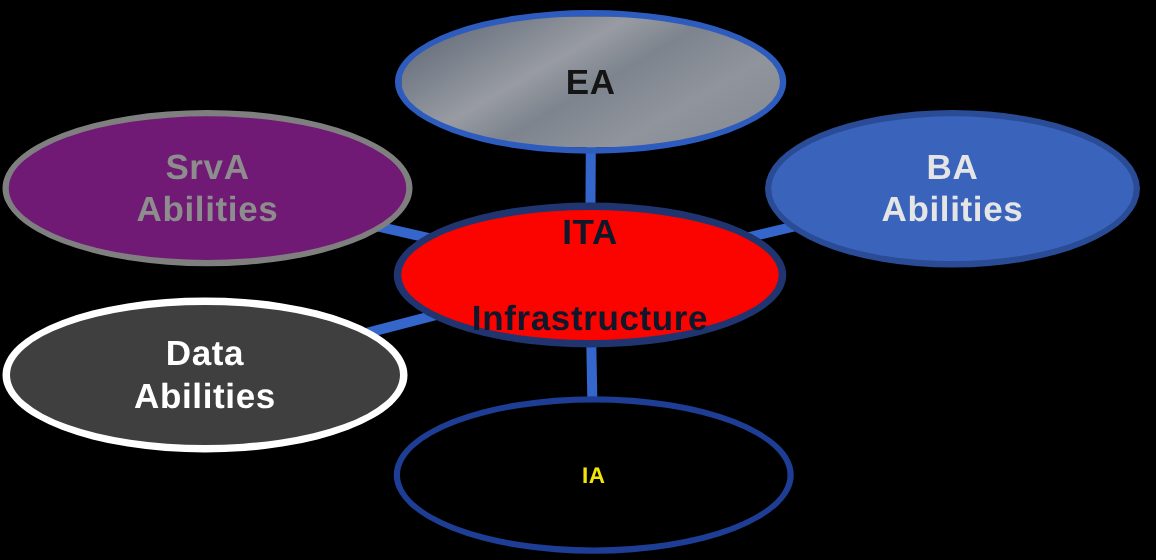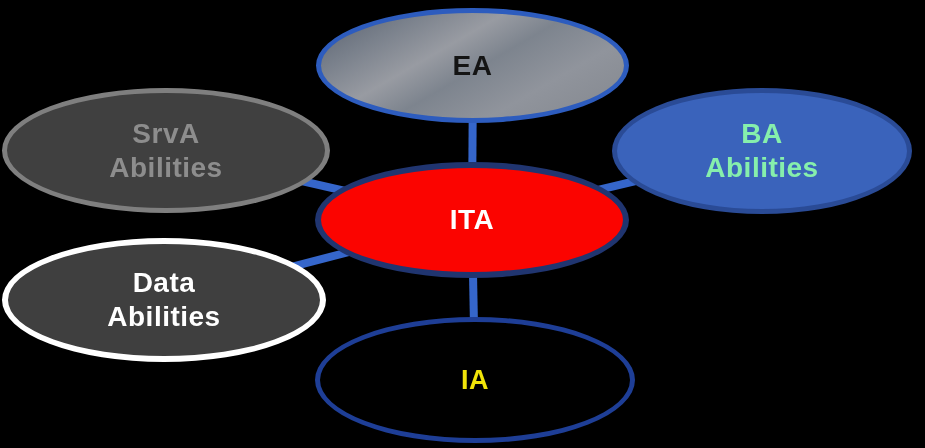--- a/index.html
+++ b/index.html
@@ -54,53 +54,54 @@
     left: 315px; top: 162px; width: 314px; height: 116px;
     border: 6px solid #203570;
   }
   .node-sysa {
     left: 2px; top: 238px; width: 324px; height: 124px;
     border: 6px solid #ffffff;
   }
   .node-ia {
     left: 315px; top: 317px; width: 320px; height: 126px;
     border: 5px solid #1e3e96;
-    font-size: 27px;
+    font-size: 18px;
     line-height: 34px;
   }
 </style>
 </head>
 <body>
 
 <div class="stage" style="background-color: rgb(0, 0, 0);">
 
   <svg class="connectors" width="925" height="448" viewBox="0 0 925 448">
     <line x1="473" y1="65" x2="472" y2="220" stroke-width="8" stroke="#3566cb"></line>
     <line x1="166" y1="150" x2="472" y2="220" stroke-width="8" stroke="#3566cb"></line>
     <line x1="164" y1="300" x2="472" y2="220" stroke-width="8" stroke="#3566cb"></line>
     <line x1="762" y1="151" x2="472" y2="220" stroke-width="8" stroke="#3566cb"></line>
     <line x1="475" y1="380" x2="472" y2="220" stroke-width="8" stroke="#3566cb"></line>
   </svg>
 
   <div class="node node-ea" style="border-color: rgb(45, 92, 190); color: rgb(20, 20, 20);">
     <span>EA</span>
   </div>
 
-  <div class="node node-srva" style="background-color: #404040; border-color: rgb(127, 127, 127); color: rgb(141, 141, 141);">
+  <div class="node node-srva" style="background-color: #701a75; border-color: rgb(127, 127, 127); color: rgb(141, 141, 141);">
     <span>SrvA</span>
     <span>Abilities</span>
   </div>
 
-  <div class="node node-ba" style="background-color: rgb(58, 99, 187); border-color: rgb(42, 75, 150); color: #86efac;">
+  <div class="node node-ba" style="background-color: rgb(58, 99, 187); border-color: rgb(42, 75, 150); color: #e5e5e5;">
     <span>BA</span>
     <span>Abilities</span>
   </div>
 
-  <div class="node node-ita" style="background-color: rgb(251, 4, 0); border-color: rgb(32, 53, 112); color: #ffffff; gap: 35px;">
+  <div class="node node-ita" style="background-color: rgb(251, 4, 0); border-color: rgb(32, 53, 112); color: #0f172a; gap: 35px;">
     <span>ITA</span>
+    <span>Infrastructure</span>
   </div>
 
   <div class="node node-sysa" style="background-color: rgb(63, 63, 63); border-color: rgb(255, 255, 255); color: rgb(255, 255, 255);">
     <span>Data</span>
     <span>Abilities</span>
   </div>
 
   <div class="node node-ia" style="background-color: rgb(0, 0, 0); border-color: rgb(30, 62, 150); color: rgb(241, 228, 9);">
     <span>IA</span>
   </div>

